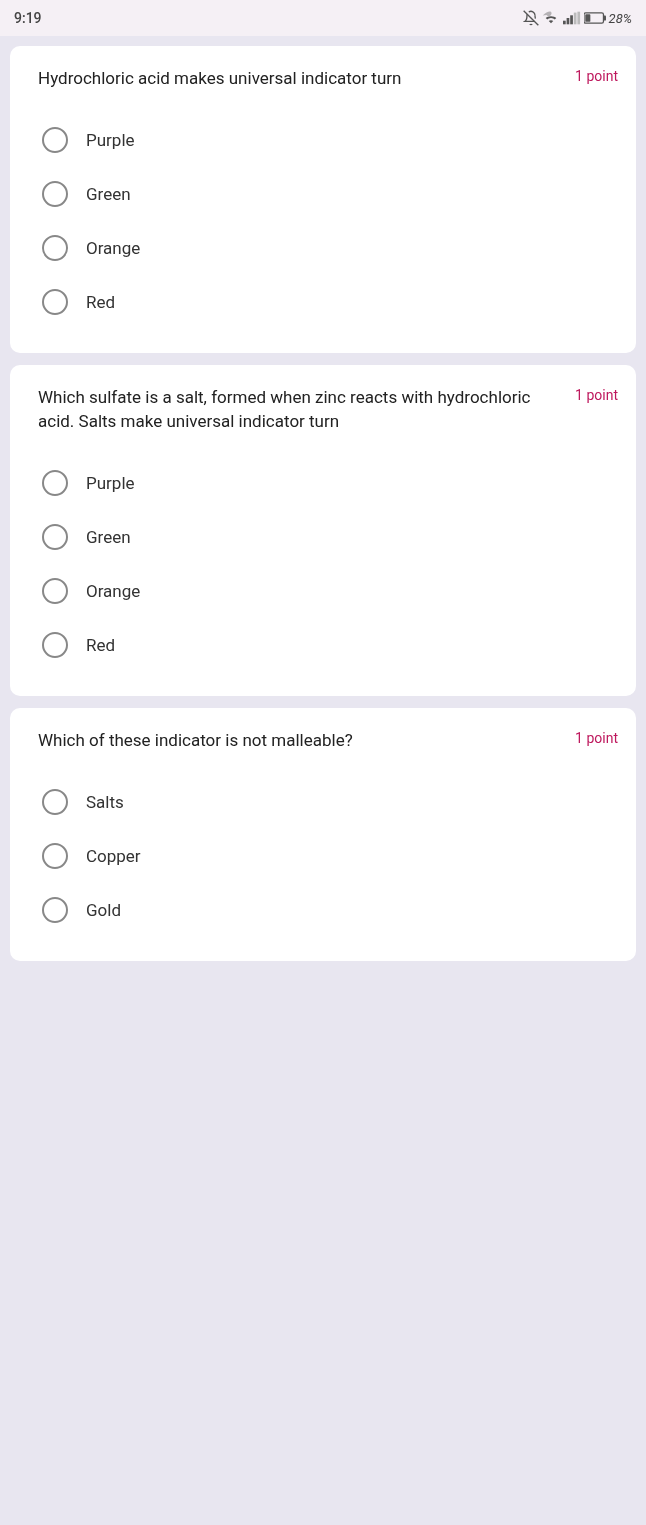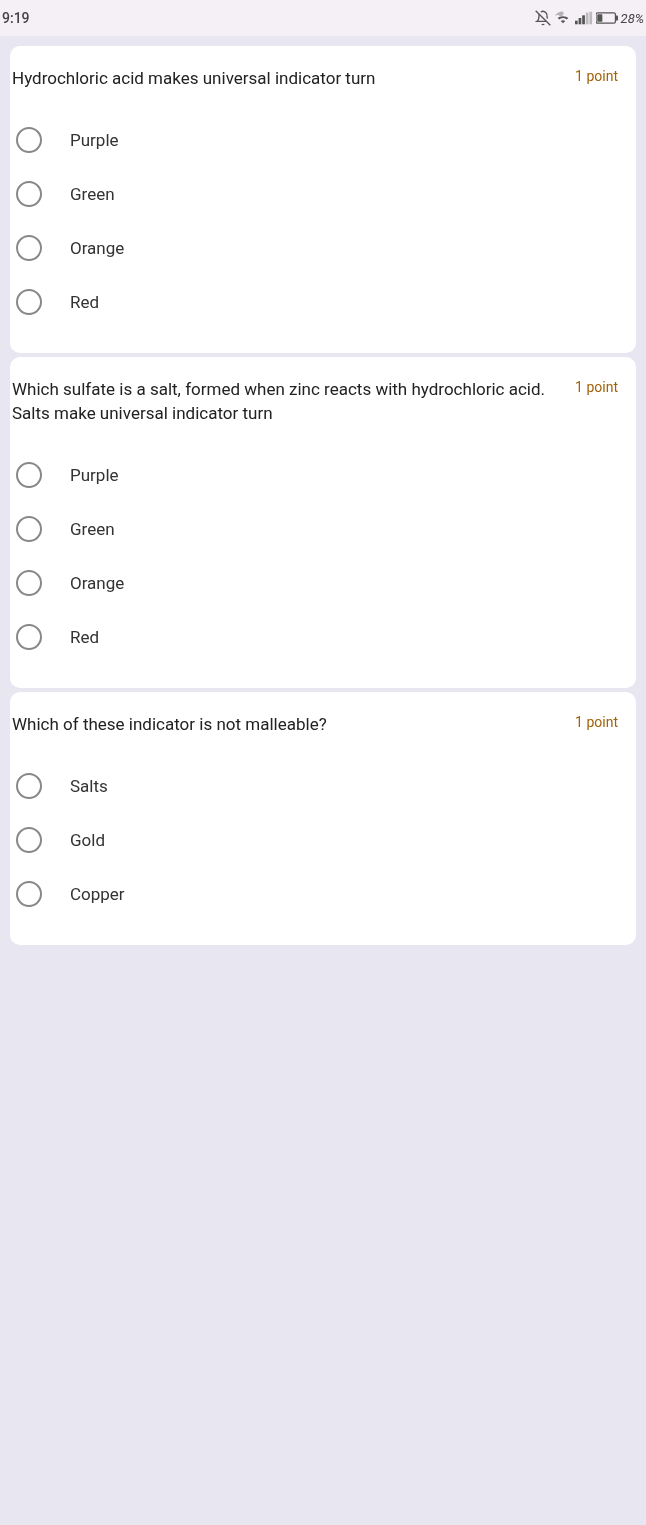--- a/index.html
+++ b/index.html
@@ -10,21 +10,21 @@
       background-color: #e8e6f0;
       font-family: 'Roboto', Arial, sans-serif;
       font-size: 16px;
       color: #333;
     }
 
     .status-bar {
       display: flex;
       justify-content: space-between;
       align-items: center;
-      padding: 6px 2px;
+      padding: 6px 14px;
       background-color: #f5f0f5;
       height: 36px;
     }
 
     .status-left {
       font-size: 14px;
       color: #444;
       font-weight: 500;
     }
 
@@ -43,58 +43,58 @@
       font-style: italic;
     }
 
     .page-content {
       background-color: #e8e6f0;
       padding: 10px 0;
     }
 
     .question-card {
       background-color: #ffffff;
-      margin: 0 10px 4px 10px;
+      margin: 0 10px 12px 10px;
       border-radius: 10px;
-      padding: 20px 18px 24px 2px;
+      padding: 20px 18px 24px 28px;
     }
 
     .question-header {
       display: flex;
       justify-content: space-between;
       align-items: flex-start;
       margin-bottom: 22px;
     }
 
     .question-text {
       font-size: 17px;
       color: #222;
       line-height: 1.45;
       flex: 1;
       padding-right: 10px;
       font-weight: 400;
     }
 
     .question-points {
       font-size: 14px;
-      color: #a16207;
+      color: #be185d;
       white-space: nowrap;
       margin-top: 2px;
     }
 
     .options-list {
       display: flex;
       flex-direction: column;
       gap: 0;
     }
 
     .option-item {
       display: flex;
       align-items: center;
-      gap: 28px;
+      gap: 18px;
       padding: 14px 4px;
       cursor: pointer;
     }
 
     .radio-circle {
       width: 26px;
       height: 26px;
       border-radius: 50%;
       border: 2px solid #888;
       background: #fff;
@@ -203,22 +203,22 @@
       <span class="question-text">Which of these indicator is not malleable?</span>
       <span class="question-points">1 point</span>
     </div>
     <div class="options-list">
       <div class="option-item">
         <div class="radio-circle"></div>
         <span class="option-label">Salts</span>
       </div>
       <div class="option-item">
         <div class="radio-circle"></div>
+        <span class="option-label">Copper</span>
+      </div>
+      <div class="option-item">
+        <div class="radio-circle"></div>
         <span class="option-label">Gold</span>
       </div>
-      <div class="option-item">
-        <div class="radio-circle"></div>
-        <span class="option-label">Copper</span>
-      </div>
     </div>
   </div>
 
 </div>
 
 </body></html>

